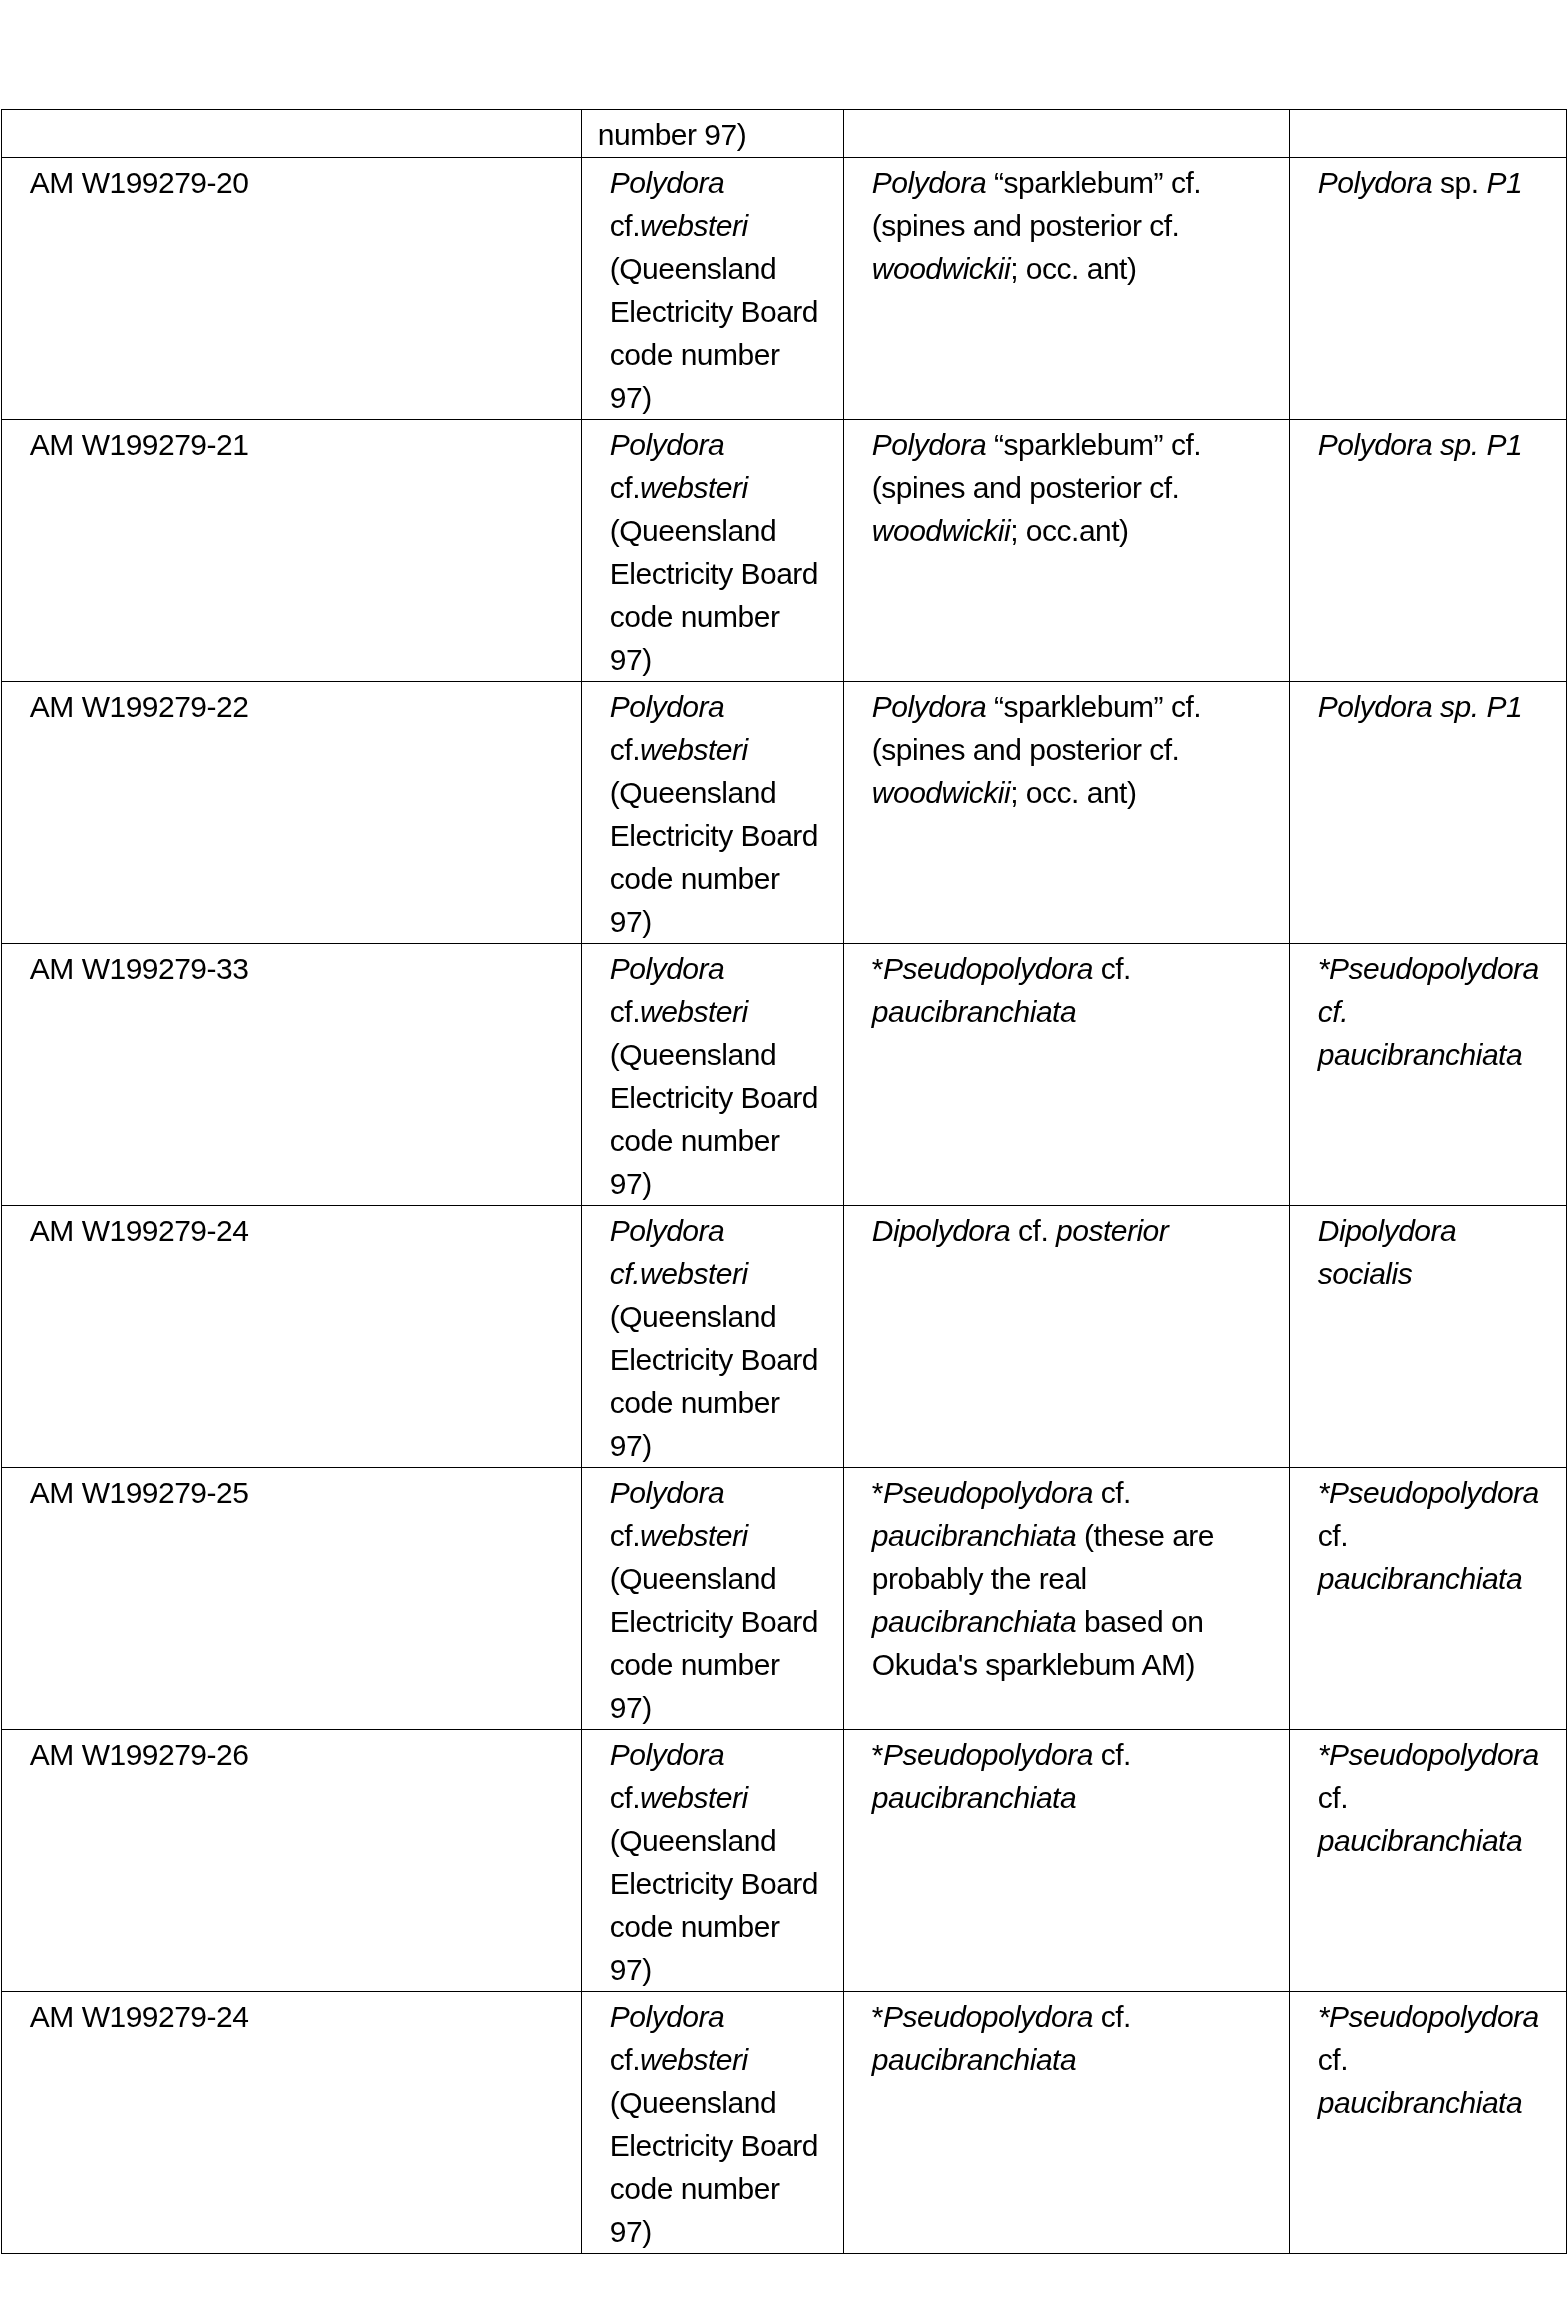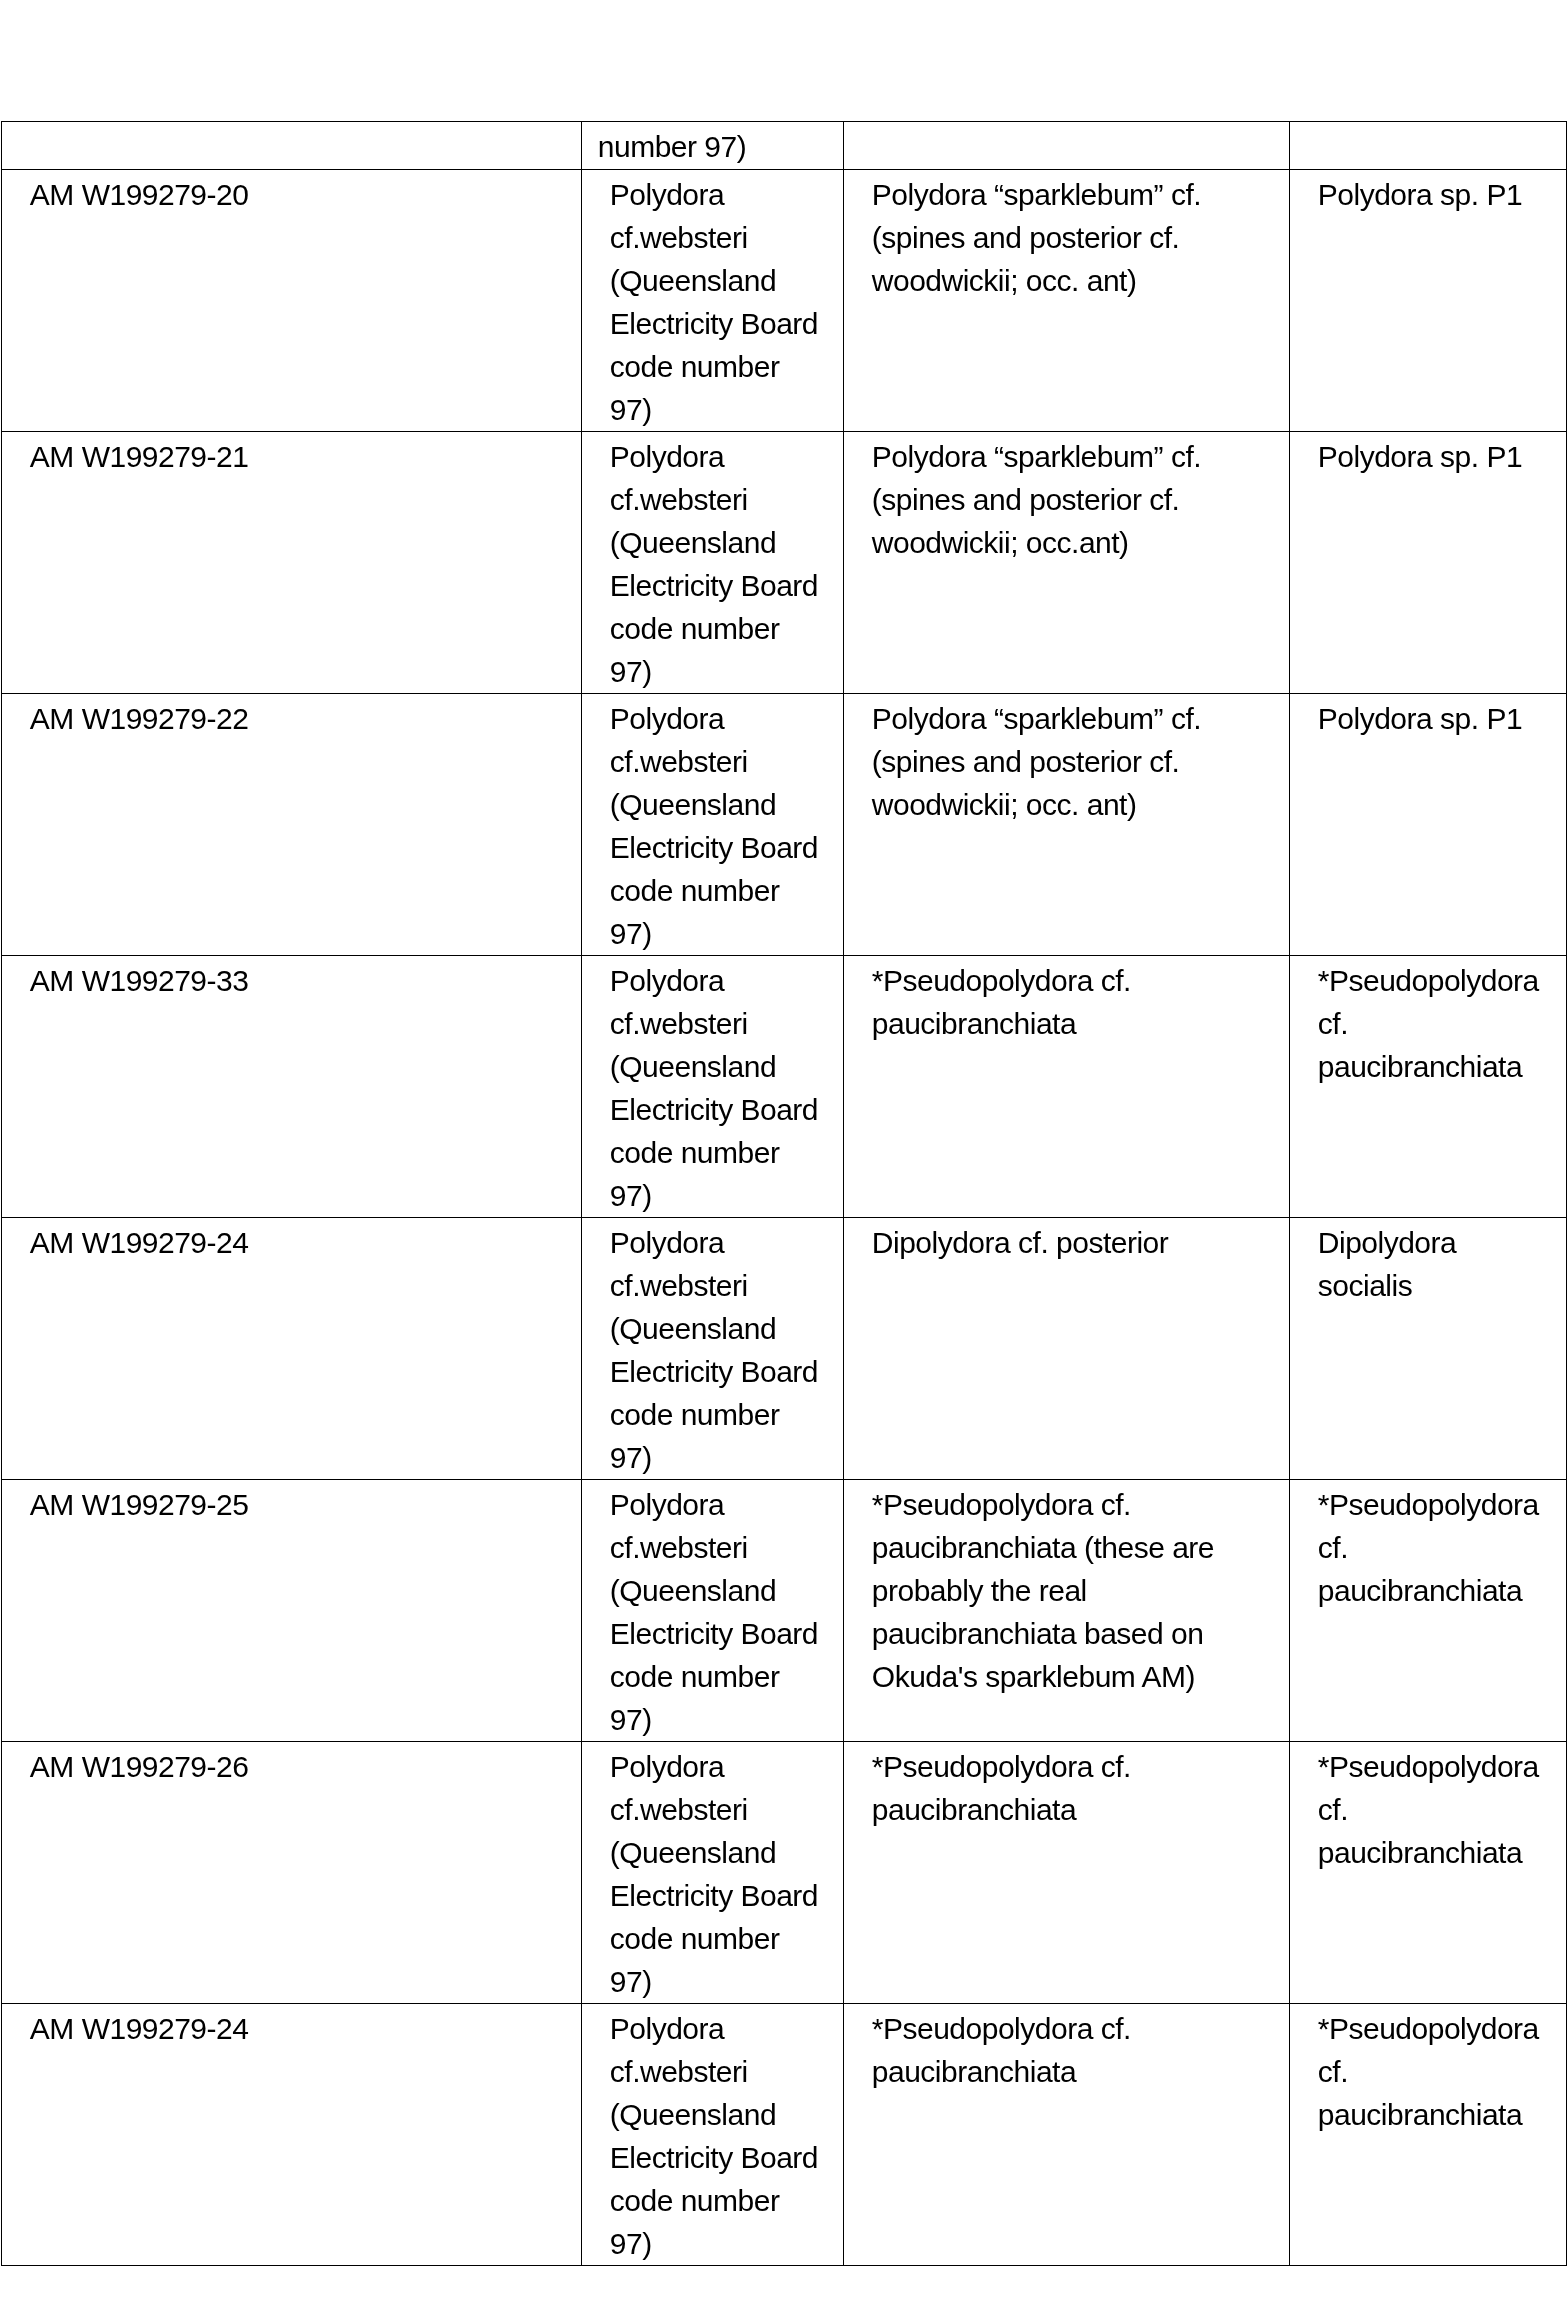--- a/index.html
+++ b/index.html
@@ -18,21 +18,21 @@
   .page {
     position: absolute;
     left: 0;
     top: 0;
     width: 1568px;
     height: 2319px;
   }
   table.specimens {
     position: absolute;
     left: 0.8px;
-    top: 121px;
+    top: 109px;
     width: 1566px;
     border-collapse: collapse;
     table-layout: fixed;
   }
   table.specimens td {
     border: 1.5px solid #000;
     vertical-align: top;
     padding: 3px 15px 0 16px;
     font-size: 30px;
     line-height: 43px;
@@ -41,21 +41,21 @@
     overflow: hidden;
   }
   col.c1 { width: 580px; }
   col.c2 { width: 262px; }
   col.c3 { width: 446px; }
   col.c4 { width: 277px; }
   td.col4 { padding-left: 15px; padding-right: 4.6px; }
   tr.cont td { height: 44px; }
   tr.full td { height: 253px; padding-left: 28px; }
   tr.last td { height: 81px; }
-  .it { }
+  .it { font-style: italic; }
 </style>
 </head>
 <body>
 
 <div class="page">
   <table class="specimens">
     <colgroup>
       <col class="c1">
         <col class="c2">
         <col class="c3">

